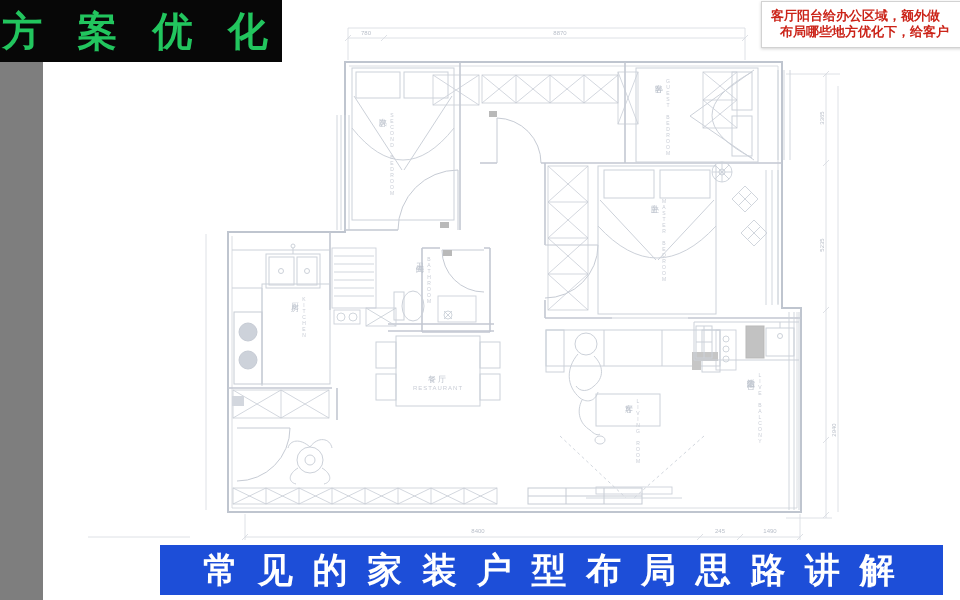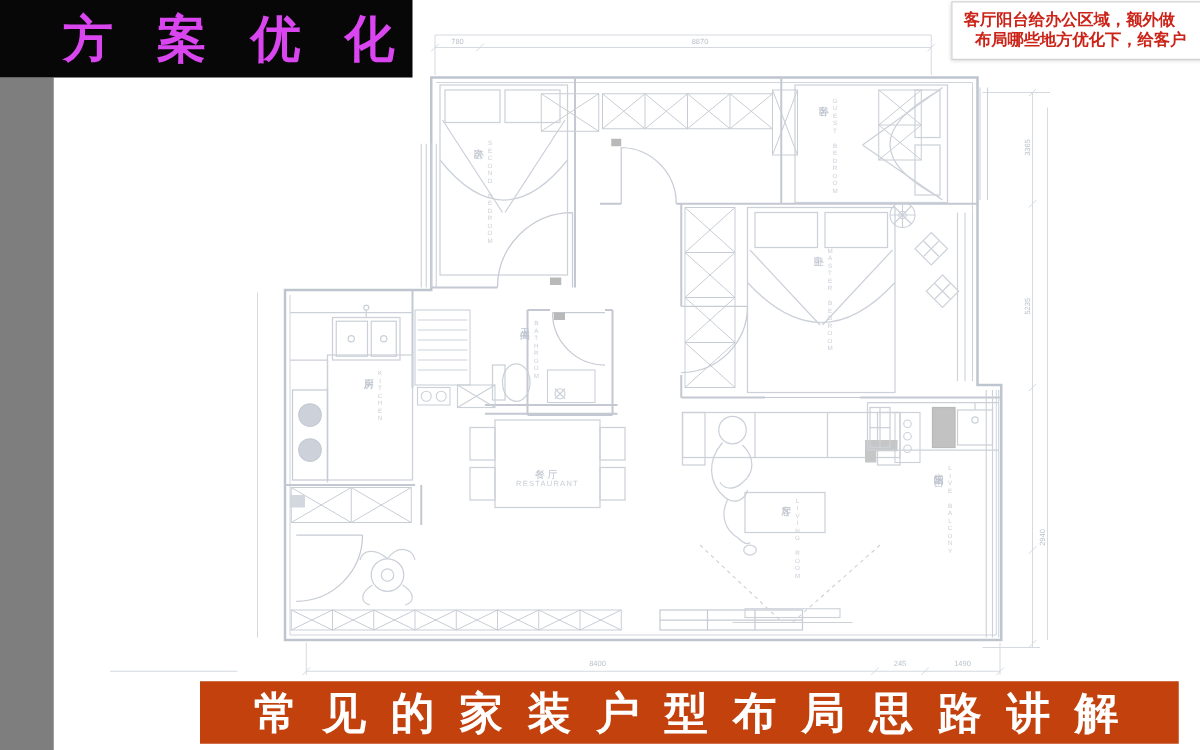--- a/index.html
+++ b/index.html
@@ -3,26 +3,26 @@
 <meta charset="utf-8">
 <style>
   html,body{margin:0;padding:0;}
   body{
     width:960px;height:600px;position:relative;overflow:hidden;
     background:#ffffff;font-family:"Liberation Sans","DejaVu Sans",sans-serif;
   }
   .plan-svg{position:absolute;left:0;top:0;}
   .title-banner{
     position:absolute;left:0;top:0;width:282px;height:62px;background:#070707;
-    color:#d946ef;display:flex;align-items:center;justify-content:center;
-    font-size:40px;font-weight:bold;letter-spacing:12px;white-space:nowrap;overflow:hidden;padding-left:48px;
+    color:#22c55e;display:flex;align-items:center;justify-content:center;
+    font-size:40px;font-weight:bold;letter-spacing:12px;white-space:nowrap;overflow:hidden;
   }
   .side-bar{position:absolute;left:0;top:62px;width:43px;height:538px;background:#7e7e7e;}
   .caption-banner{
-    position:absolute;left:160px;top:545px;width:783px;height:50px;background:#c2410c;
+    position:absolute;left:160px;top:545px;width:783px;height:50px;background:#1d4ed8;
     color:#ffffff;display:flex;align-items:center;justify-content:center;
     font-size:35px;font-weight:bold;letter-spacing:5px;white-space:nowrap;overflow:hidden;
   }
   .note-box{
     position:absolute;left:761px;top:1px;width:220px;height:47px;background:#ffffff;
     border:1px solid #d2d2d2;box-shadow:0 1px 3px rgba(0,0,0,.18);
     box-sizing:border-box;padding:6px 0 0 9px;overflow:hidden;
     color:#cb2318;font-weight:bold;font-size:13px;line-height:16px;white-space:nowrap;
   }
   .note-box .l2{margin-left:9px;}

